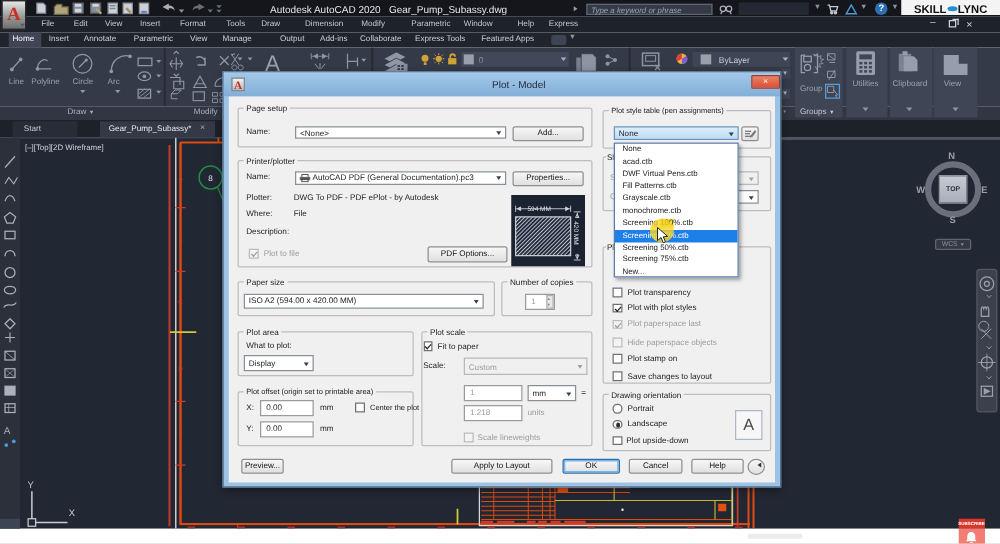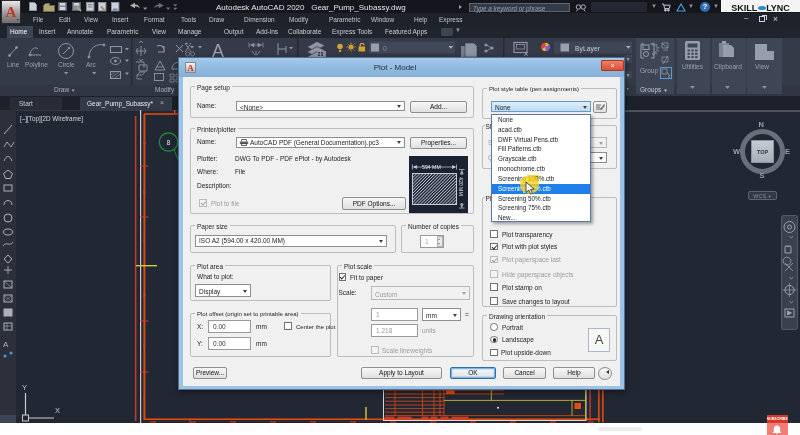--- a/index.html
+++ b/index.html
@@ -454,21 +454,21 @@
 <svg class="a" style="left:771px;top:424.5px;z-index:10" width="12" height="10" viewBox="0 0 12 10">
     <path d="M6 0.5 c2 0 3.2 1.5 3.2 3.5 v2.5 l1 1.5 h-8.4 l1 -1.5 v-2.5 c0 -2 1.2 -3.5 3.2 -3.5 z M4.8 8.5 a1.3 1.3 0 0 0 2.4 0 z" fill="#fff"></path>
   </svg>
 <div class="a" style="left:598px;top:427px;width:44px;height:4px;background:#ececec;border-radius:2px"></div>
 
 <div class="a" id="dlg" style="left:178px;top:57px;width:447px;height:333px;background:#9cc2e5;box-shadow:0 2px 7px rgba(0,0,0,.45);border:1px solid #54708c;z-index:20">
  <div class="a" style="left:4px;top:19px;width:437px;height:309px;background:#f0f0f0"></div>
 
  <div class="a" style="left:0;top:0;width:445px;height:19px;background:linear-gradient(#a3c9ea,#82aed8)"></div>
  <div class="a" style="left:6px;top:4px;width:11px;height:11px;background:linear-gradient(#f2f2f2,#b8b8b8);border:.5px solid #888;text-align:center;overflow:hidden;font-size:9px;font-weight:bold;color:#c6301e;line-height:11px;font-family:'Liberation Serif',serif">A</div>
- <div class="a" style="left:156px;top:4.5px;width:120px;text-align:center;font-size:8px;color:#1f2836">Plot - Model</div>
+ <div class="a" style="left:176px;top:4.5px;width:120px;text-align:center;font-size:8px;color:#1f2836">Plot - Model</div>
  <div class="a" style="left:422px;top:1.5px;width:23px;height:11.5px;background:linear-gradient(#ec8264,#dd4f36);border:1px solid #a83824;border-radius:1px;text-align:center;color:#fff;font-size:7px;line-height:10px">×</div>
 
  <div class="a gb" style="left:11px;top:28px;width:284px;height:32px">
       <i>Page setup</i>
     </div>
  <div class="a t" style="left:18px;top:44px">Name:</div>
  <div class="a co" style="left:57px;top:43px;width:169px;height:10px">&lt;None&gt;</div>
  <div class="a bt" style="left:231px;top:42.5px;width:57px;height:12px">Add...</div>
 
  <div class="a gb" style="left:11px;top:70px;width:284px;height:86px">

